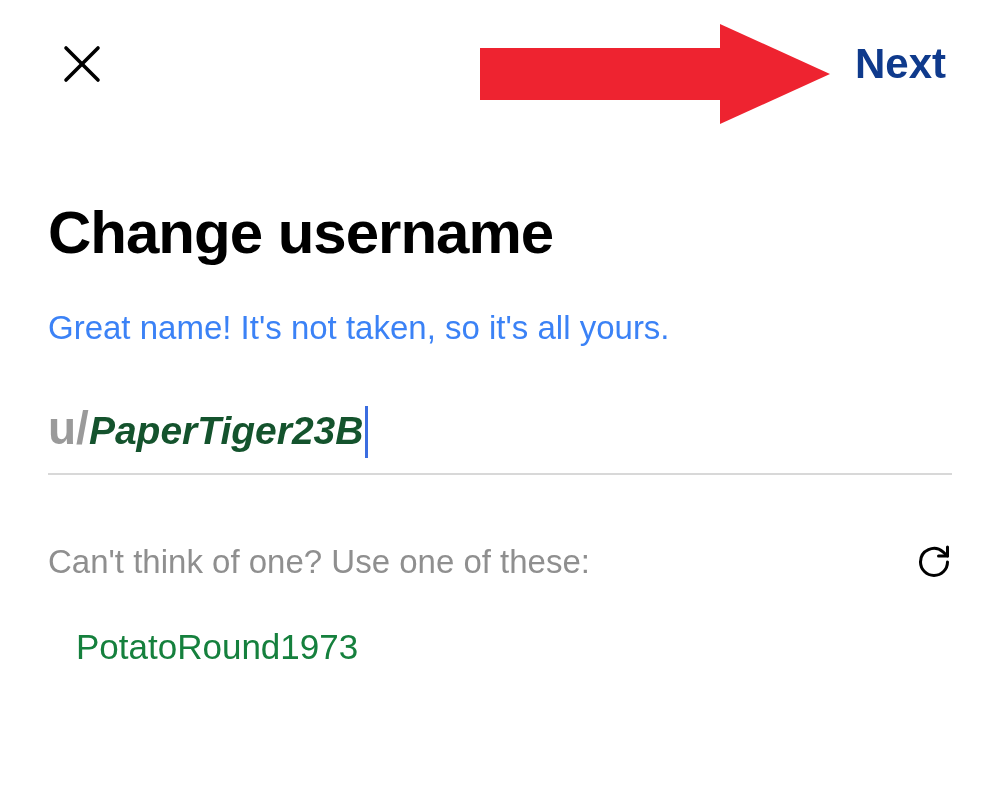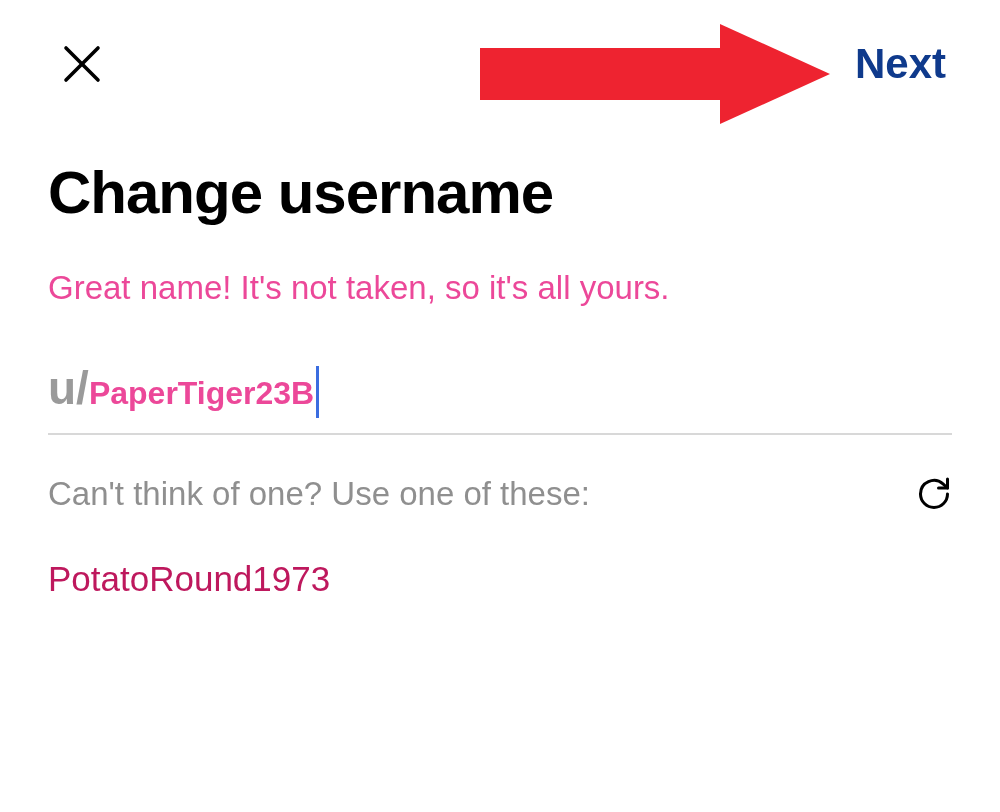--- a/index.html
+++ b/index.html
@@ -41,84 +41,86 @@
       cursor: pointer;
       padding-right: 4px;
     }
     .content {
       padding: 0 48px;
     }
     .page-title {
       font-size: 60px;
       font-weight: 800;
       color: #000000;
-      margin-top: 50px;
+      margin-top: 90px;
       letter-spacing: -1px;
     }
     .status-message {
-      color: #ec4899;
+      color: #3b82f6;
       font-size: 33px;
       margin-top: 42px;
       font-weight: 400;
     }
     .username-field {
       display: flex;
       align-items: baseline;
       margin-top: 54px;
       padding-bottom: 18px;
       border-bottom: 2px solid #d8d8d8;
       position: relative;
     }
     .username-prefix {
       font-size: 46px;
       font-weight: 700;
       color: #9a9a9a;
     }
     .username-value {
-      font-size: 32px;
+      font-size: 39px;
       font-weight: 700;
-      color: #ec4899;
+      color: #14532d;
+      font-style: italic;
     }
     .cursor-line {
       width: 3px;
       height: 52px;
       background: #3b6de0;
       margin-left: 2px;
       align-self: center;
       position: relative;
       top: 4px;
     }
     .suggestions-header {
       display: flex;
       justify-content: space-between;
       align-items: center;
-      margin-top: 40px;
+      margin-top: 68px;
       text-align: right;
     }
     .suggestions-label {
       color: #8f8f8f;
       font-size: 33px;
       font-weight: 400;
     }
     .refresh-btn {
       cursor: pointer;
       display: flex;
       align-items: center;
       justify-content: center;
     }
     .refresh-btn svg {
       width: 36px;
       height: 36px;
     }
     .suggestion-item {
-      color: #be185d;
+      color: #15803d;
       font-size: 35px;
       font-weight: 400;
       margin-top: 46px;
       cursor: pointer;
+      margin-left: 28px;
     }
     .suggestion-item:first-of-type {
       margin-top: 50px;
     }
     .arrow-annotation {
       position: absolute;
       top: 24px;
       left: 480px;
     }
   </style>

